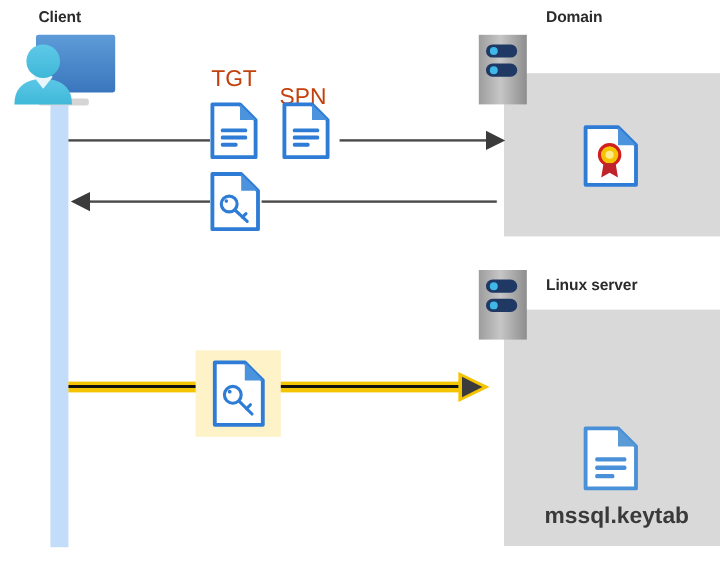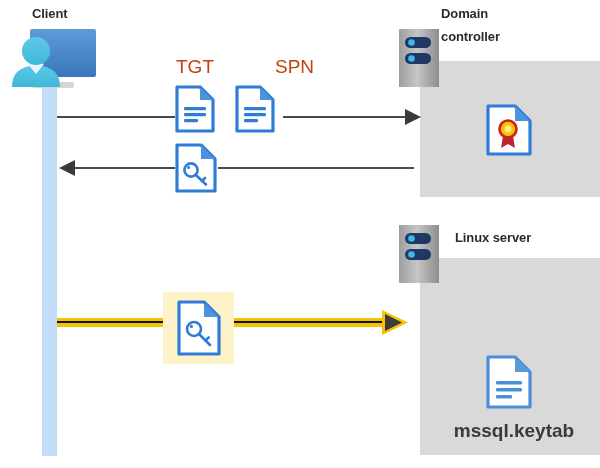--- a/index.html
+++ b/index.html
@@ -59,23 +59,22 @@
       <path d="M6 63 q0 -18 18 -21 l6 -2 l6 2 q18 3 18 21 z" fill="url(#pers)"></path>
 
       <path d="M22 40 l8 10 l8 -10 l-4 -2 l-4 3 l-4 -3 z" fill="#e8f6fb"></path>
 
       <circle cx="30" cy="27" r="14" fill="url(#pers)"></circle>
     </svg>
   </div>
 
   <div class="abs graybox" style="left:420px;top:61px;width:180px;height:136px;"></div>
 
-  <div class="abs ttl" style="left:441px;top:2px;width:145px;">
+  <div class="abs ttl" style="left:455px;top:2px;width:145px;">
     <div>Domain</div>
-    <div>controller</div>
   </div>
 
   <div class="abs" style="left:399px;top:29px;width:40px;height:58px;">
     <svg width="40" height="58" viewBox="0 0 40 58">
       <defs>
         <linearGradient id="rack" x1="0" y1="0" x2="1" y2="0">
           <stop offset="0" stop-color="#9d9d9d"></stop>
             <stop offset="0.45" stop-color="#c6c6c6"></stop>
           <stop offset="1" stop-color="#8d8d8d"></stop>
         </linearGradient>
@@ -127,21 +126,21 @@
 
   <div class="abs ln" style="left:57px;top:116px;width:118px;"></div>
   <div class="abs ln" style="left:283px;top:116px;width:131px;"></div>
   <div class="abs" style="left:404px;top:108px;width:18px;height:18px;">
     <svg width="18" height="18" viewBox="0 0 18 18">
       <path d="M1 1 L17 9 L1 17 Z" fill="#3b3b3b"></path>
     </svg>
   </div>
 
   <div class="abs lbl" style="left:176px;top:56px;">TGT</div>
-  <div class="abs lbl" style="left:233px;top:56px;margin-left:42px;">SPN</div>
+  <div class="abs lbl" style="left:233px;top:71px;">SPN</div>
 
   <div class="abs" style="left:175px;top:85px;width:40px;height:48px;">
     <svg width="40" height="48" viewBox="0 0 40 48">
       <path d="M2 2 h23 l13 13 v31 h-36 z" fill="#ffffff" stroke="#2e7cd6" stroke-width="3.2" stroke-linejoin="round"></path>
       <path d="M25 2 v13 h13 z" fill="#4b93dd"></path>
       <rect x="9" y="22" width="22" height="3.2" rx="1.3" fill="#2e7cd6"></rect>
       <rect x="9" y="28" width="22" height="3.2" rx="1.3" fill="#2e7cd6"></rect>
       <rect x="9" y="34" width="14" height="3.2" rx="1.3" fill="#2e7cd6"></rect>
     </svg>
   </div>

